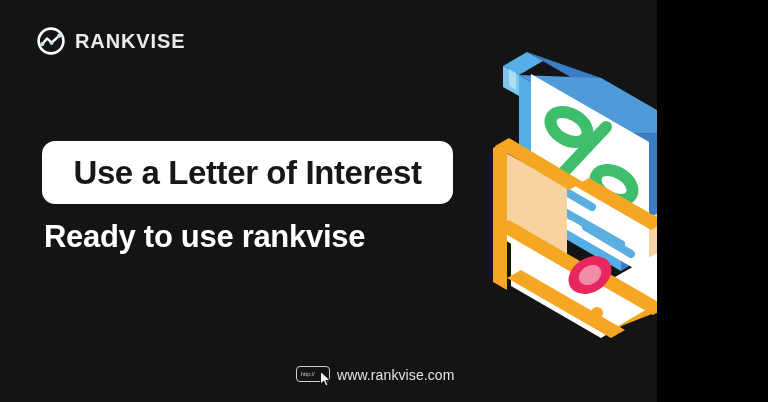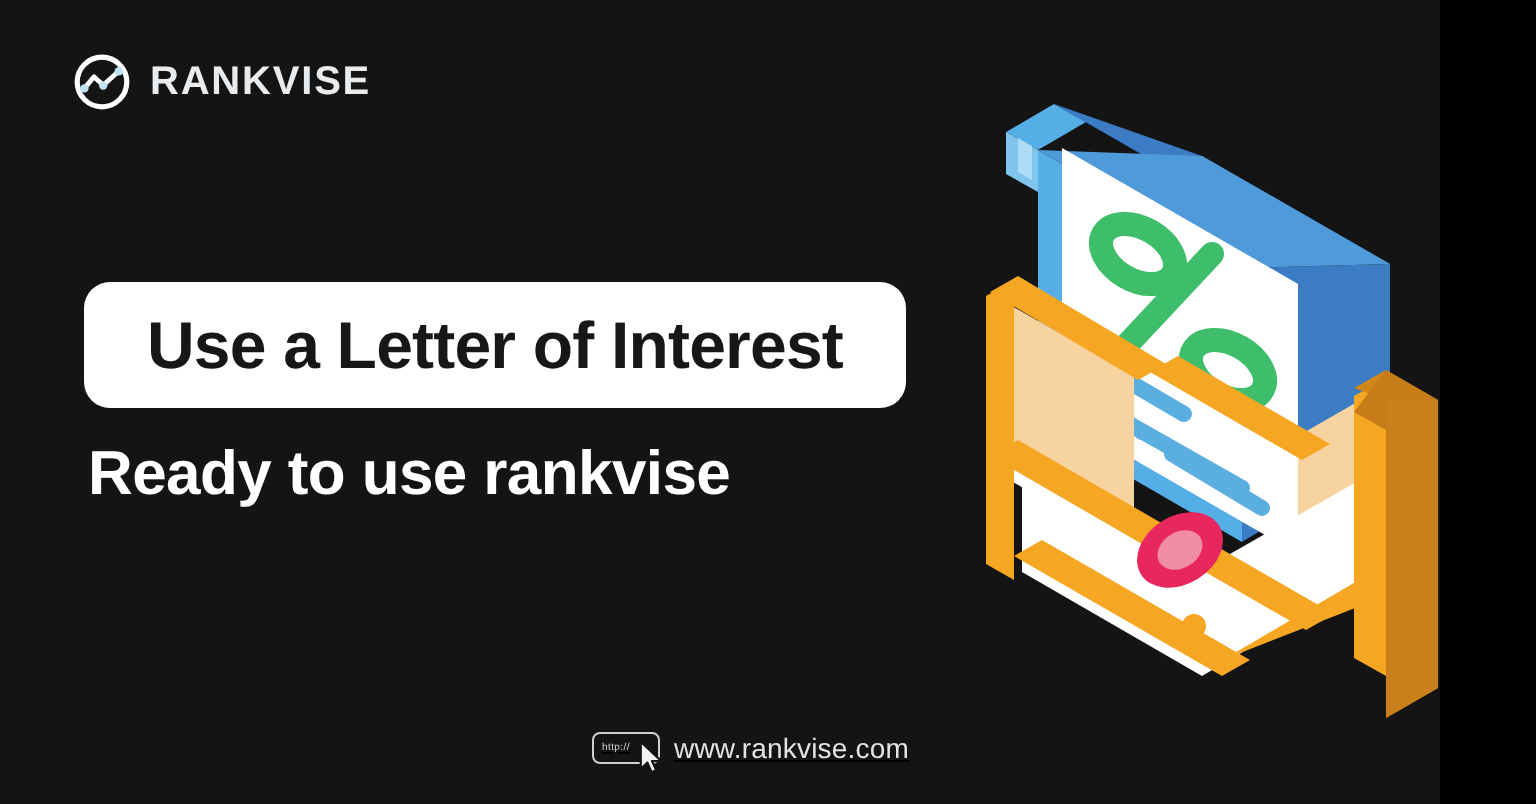--- a/index.html
+++ b/index.html
@@ -2,21 +2,21 @@
 <html><head>
 <meta charset="utf-8">
 <style>
   html, body {
     margin: 0;
     padding: 0;
     background: #000;
   }
   #canvas {
     position: relative;
-    width: 720px;
+    width: 657px;
     height: 402px;
     background: #141414;
     overflow: hidden;
     font-family: "Liberation Sans", sans-serif;
     -webkit-font-smoothing: antialiased;
   }
 
   
   .brand {
     position: absolute;
@@ -73,23 +73,22 @@
     white-space: nowrap;
     font-family: "Liberation Sans", sans-serif;
   }
 
   
   .footer-url {
     position: absolute;
     left: 296px;
     top: 366px;
     display: flex;
-    align-items: center;
+    align-items: flex-end;
     gap: 7px;
-    text-decoration: underline;
   }
   .url-chip {
     position: relative;
     width: 34px;
     height: 16px;
     border: 1.4px solid #cfcfcf;
     border-radius: 4px;
     display: flex;
     align-items: center;
     padding-left: 4px;

